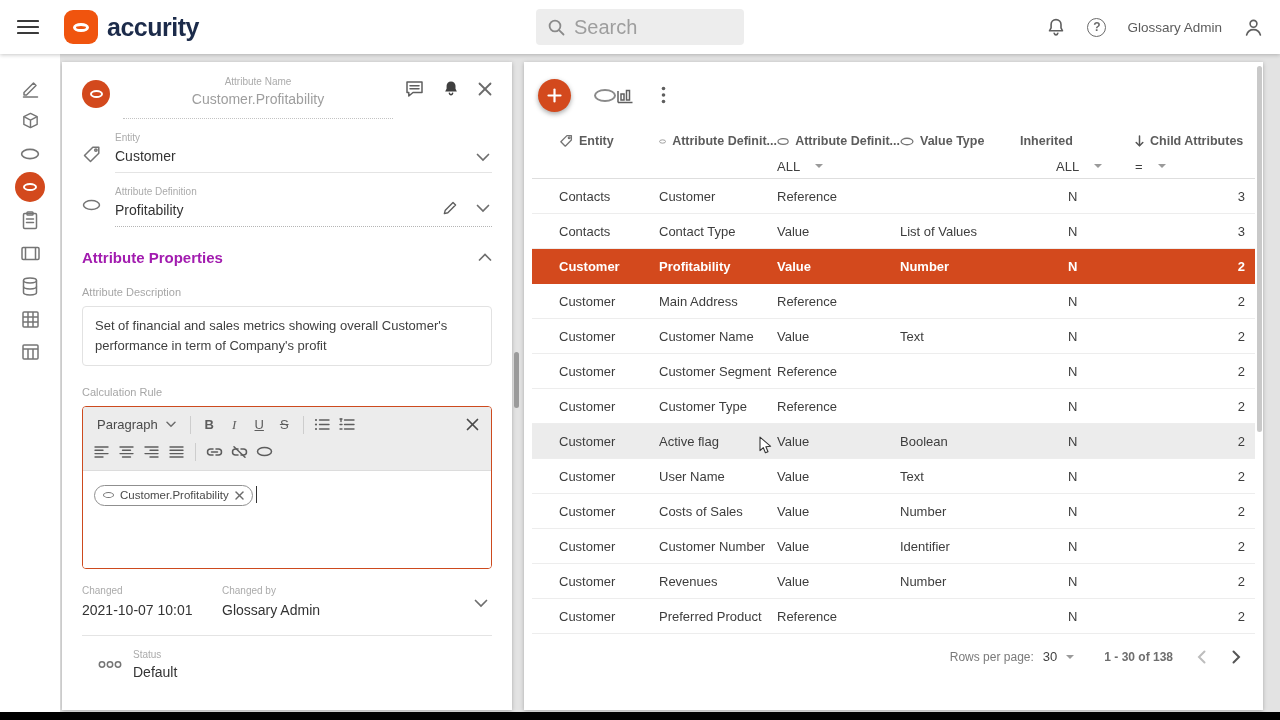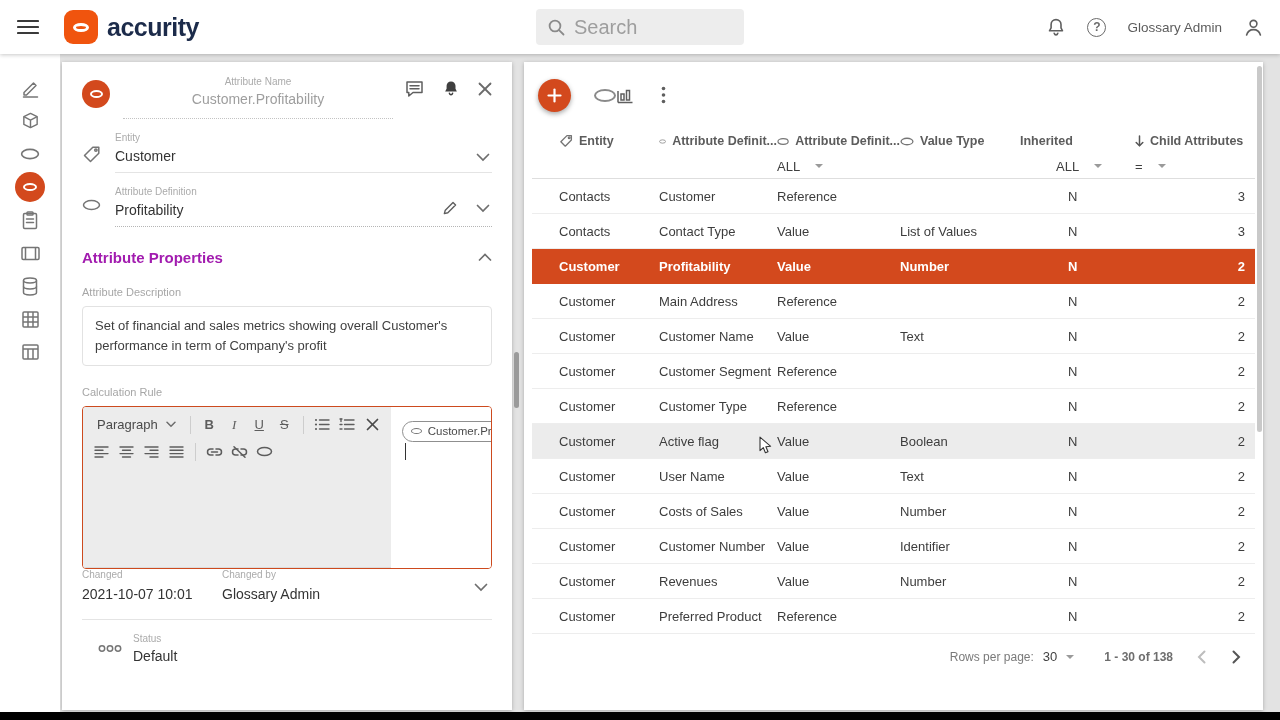--- a/index.html
+++ b/index.html
@@ -56,39 +56,39 @@
   .field-trailing { position:absolute; right:2px; bottom:10px; display:flex; gap:18px; align-items:center; }
 
   .props-header { display:flex; justify-content:space-between; align-items:center; margin-top:22px; cursor:pointer; }
   .props-header .t { font-size:15px; font-weight:bold; color:#a21caf; }
 
   .desc-lbl { font-size:11px; color:#a6a6a6; margin-top:20px; }
   .desc-box { border:1px solid #e2e2e2; border-radius:4px; margin-top:8px; padding:9px 12px;
               font-size:13px; color:#3f3f3f; line-height:1.55; }
 
   .editor { border:1.5px solid #cd4a1e; border-radius:4px; margin-top:8px; height:163px;
-            display:flex; flex-direction:row; overflow:hidden; }
+            display:flex; flex-direction:column; overflow:hidden; }
   .ed-toolbar { background:#ececec; padding:4px 6px 5px 6px; border-bottom:1px solid #dcdcdc; }
   .ed-row { display:flex; align-items:center; height:27px; }
   .ed-para { display:flex; align-items:center; gap:8px; font-size:13px; color:#4a4a4a; padding:0 8px; cursor:pointer; }
   .ed-btn { width:25px; height:24px; display:flex; align-items:center; justify-content:center; color:#5d5d5d;
             font-size:13px; border-radius:3px; cursor:pointer; }
   .ed-btn.b { font-weight:bold; }
   .ed-btn.i { font-style:italic; font-family:"Liberation Serif",serif; }
   .ed-btn.u { text-decoration:underline; }
   .ed-btn.s { text-decoration:line-through; }
   .ed-sep { width:1px; height:18px; background:#cdcdcd; margin:0 6px; }
   .ed-close { margin-left:auto; }
   .ed-content { flex:1; background:#fff; padding:13px 11px; }
   .chip { display:inline-flex; align-items:center; gap:6px; border:1px solid #8f8f8f; border-radius:11px;
           height:21px; padding:0 8px; font-size:11.5px; color:#4a4a4a; cursor:pointer; }
   .mini-oval { width:11px; height:6px; border:1.5px solid #777; border-radius:50%; }
   .caret-line { display:inline-block; width:1px; height:17px; background:#333; margin-left:3px; vertical-align:middle; }
 
-  .changed-row { display:flex; position:relative; }
+  .changed-row { display:flex; margin-top:16px; position:relative; }
   .changed-col .val { font-size:14px; color:#333; margin-top:6px; }
   .changed-col.c1 { width:140px; }
   .changed-chevron { position:absolute; right:4px; top:14px; cursor:pointer; }
   .dp-divider { height:1px; background:#e4e4e4; margin-top:17px; }
   .status-row { display:flex; align-items:center; margin-top:13px; gap:11px; padding-left:16px; }
   .status-text .val { font-size:14px; color:#333; margin-top:4px; }
 
   
   #main { position:absolute; left:524px; top:62px; width:739px; height:648px; background:#fff;
           box-shadow:0 1px 4px rgba(0,0,0,.25); }

